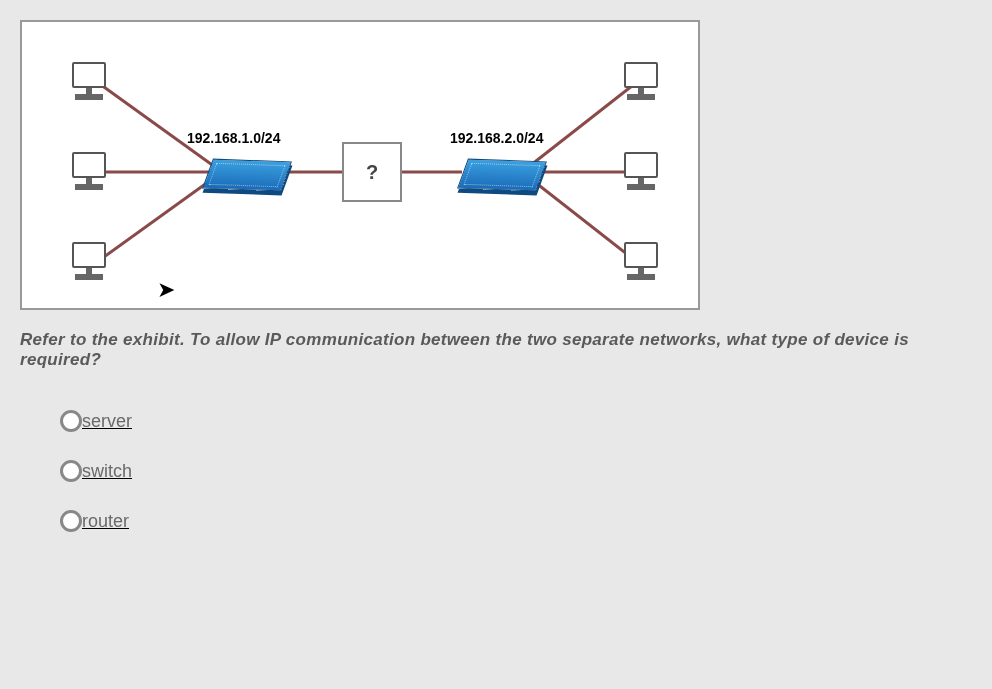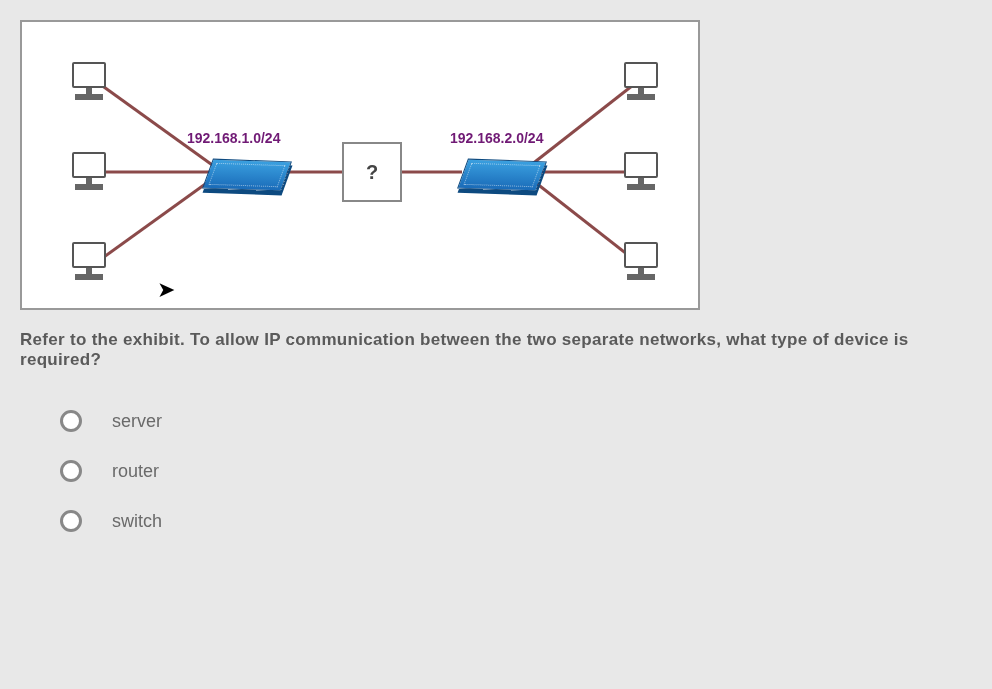--- a/index.html
+++ b/index.html
@@ -72,51 +72,52 @@
       align-items: center;
       justify-content: center;
       font-size: 20px;
       font-weight: bold;
       color: #444;
     }
     .net-label {
       position: absolute;
       font-size: 14px;
       font-weight: bold;
-      color: #701a75;
+      color: #000000;
     }
     svg.wires {
       position: absolute;
       inset: 0;
       width: 100%;
       height: 100%;
     }
     .cursor {
       position: absolute;
       font-size: 22px;
       color: #000;
     }
     .question-text {
       color: #5a5a5a;
       font-weight: 600;
       font-size: 17px;
       margin: 20px 0 40px 0;
       letter-spacing: 0.3px;
+      font-style: italic;
     }
     .options {
       display: flex;
       flex-direction: column;
       gap: 28px;
       padding-left: 40px;
     }
     .option {
       display: flex;
       align-items: center;
-      gap: 30px;
       cursor: pointer;
+      text-decoration: underline;
     }
     .radio-circle {
       width: 22px;
       height: 22px;
       border: 3px solid #888;
       border-radius: 50%;
       background: #fff;
     }
     .option-label {
       color: #6a6a6a;
@@ -188,19 +189,19 @@
 
 <div class="question-text">Refer to the exhibit. To allow IP communication between the two separate networks, what type of device is required?</div>
 
 <div class="options">
   <div class="option">
     <div class="radio-circle"></div>
     <span class="option-label">server</span>
   </div>
   <div class="option">
     <div class="radio-circle"></div>
-    <span class="option-label">router</span>
+    <span class="option-label">switch</span>
   </div>
   <div class="option">
     <div class="radio-circle"></div>
-    <span class="option-label">switch</span>
+    <span class="option-label">router</span>
   </div>
 </div>
 
 </body></html>

